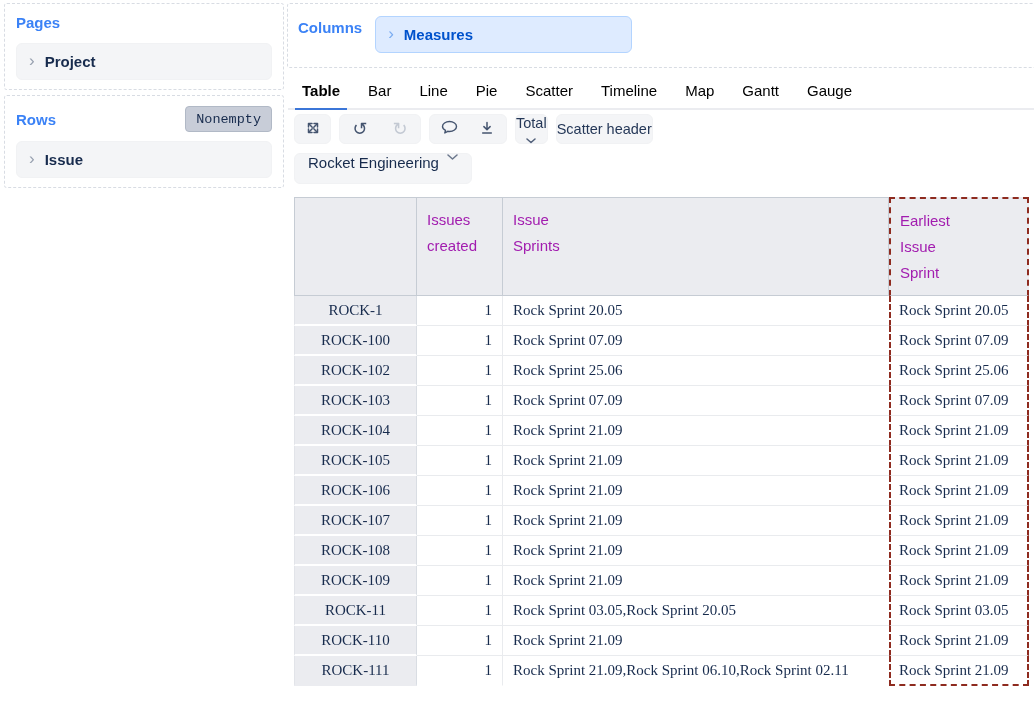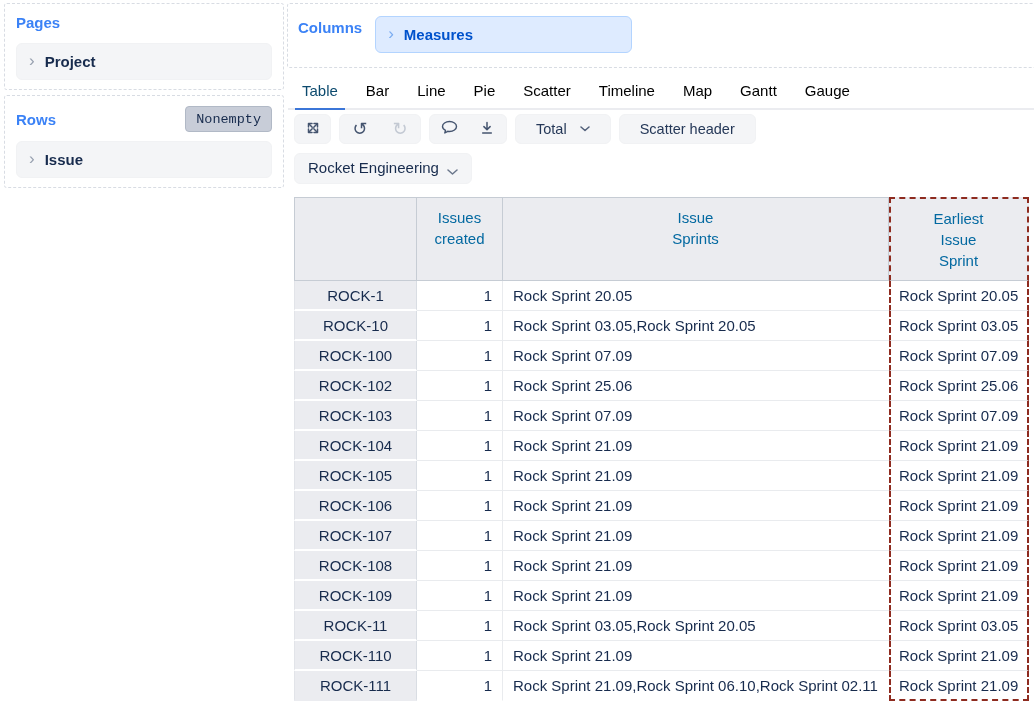--- a/index.html
+++ b/index.html
@@ -28,54 +28,54 @@
   .columns-panel { position: absolute; left: 287px; top: 3px; width: 760px; height: 65px;
     display: flex; align-items: flex-start; padding: 12px 10px; }
   .columns-panel .panel-label { margin: 3px 13px 0 0; }
 
   
   .tabs { position: absolute; left: 288px; top: 79px; width: 746px; height: 31px;
     display: flex; border-bottom: 2px solid #EBECF0; }
   .tab { appearance: none; background: none; border: none; border-bottom: 2px solid transparent;
     margin: 0 7px -2px 7px; padding: 0 7px 6px 7px; font-family: inherit; font-size: 15px;
     color: #000000; cursor: pointer; }
-  .tab.active { color: #0c4a6e; font-weight: 400; border-bottom-color: #3B76D8; }
+  .tab.active { color: #000000; font-weight: 700; border-bottom-color: #3B76D8; }
 
   
   .toolbar { position: absolute; left: 294px; top: 114px; display: flex; gap: 8px; align-items: center; }
   .tb { display: flex; align-items: center; justify-content: center; height: 30px;
     background: #F4F5F7; border: 1px solid #F1F2F4; border-radius: 6px; cursor: pointer;
     font-family: inherit; font-size: 14.5px; color: #253858; }
   .tb-icon { width: 37px; }
   .tb-group { padding: 0; }
   .tb-group .seg { width: 40px; height: 100%; display: flex; align-items: center; justify-content: center; cursor: pointer; }
   .glyph { font-size: 18px; line-height: 1; color: #44546F; }
   .glyph.disabled { color: #C3C9D3; }
-  .tb-label { padding: 0 20px; gap: 13px; }
+  .tb-label { padding: 0 0; gap: 7px; flex-direction: column; }
   .chevron-down svg { display: block; }
 
   .page-filter { position: absolute; left: 294px; top: 153px; height: 31px;
-    display: inline-flex; align-items: flex-end; gap: 8px; padding: 7px 13px;
+    display: inline-flex; align-items: flex-start; gap: 8px; padding: 0 13px;
     background: #F4F5F7; border: 1px solid #F1F2F4; border-radius: 6px;
     font-size: 15px; color: #172B4D; cursor: pointer; }
 
   
   .report-table { position: absolute; left: 294px; top: 197px; border-collapse: separate; border-spacing: 0;
     table-layout: fixed; width: 735px; font-size: 15px; }
   .report-table col.c0 { width: 123px; } .report-table col.c1 { width: 86px; }
   .report-table col.c2 { width: 386px; } .report-table col.c3 { width: 140px; }
 
-  thead th { height: 66px; background: #EBECF0; color: #0369a1; font-weight: 400;
-    text-align: center; vertical-align: top; padding: 9px 10px; white-space: pre-line; line-height: 21px;
+  thead th { height: 66px; background: #EBECF0; color: #a21caf; font-weight: 400;
+    text-align: left; vertical-align: top; padding: 9px 10px; white-space: pre-line; line-height: 26px;
     border-top: 1px solid #C6CCD4; border-right: 1px solid #C6CCD4; border-bottom: 1px solid #C6CCD4; }
   thead th:first-child { border-left: 1px solid #C6CCD4; }
   thead th.hl { border-top: 2px dashed #8E2B1F; border-left: 2px dashed #8E2B1F;
     border-right: 2px dashed #8E2B1F; padding-left: 9px; }
 
-  tbody th, tbody td { height: 30px; padding: 0 10px; font-weight: 400; }
+  tbody th, tbody td { height: 30px; padding: 0 10px; font-weight: 400; font-family: Liberation Serif, serif; }
   tbody th.c0 { background: #EBECF0; text-align: center; border-bottom: 2px solid #FFFFFF;
     border-left: 1px solid #E2E4E9; border-right: 1px solid #D9DDE3; }
   tbody td.c1 { text-align: right; border-bottom: 1px solid #E9EBEE; border-right: 1px solid #E9EBEE; background: #fff; }
   tbody td.c2 { text-align: left; border-bottom: 1px solid #E9EBEE; background: #fff;
     white-space: nowrap; overflow: hidden; }
   tbody td.c3 { text-align: left; border-bottom: 1px solid #E9EBEE; background: #fff;
     border-left: 2px dashed #8E2B1F; border-right: 2px dashed #8E2B1F; padding-left: 8px; white-space: nowrap; }
   tbody tr:last-child td.c3 { border-bottom: 2px dashed #8E2B1F; }
   tbody tr:last-child th, tbody tr:last-child td { border-bottom-color: transparent; }
   tbody tr:last-child td.c3 { border-bottom-color: #8E2B1F; }
@@ -198,86 +198,80 @@
     </tr>
   </thead>
   <tbody>
       <tr>
     <th class="c0">ROCK-1</th>
     <td class="c1">1</td>
     <td class="c2">Rock Sprint 20.05</td>
     <td class="c3">Rock Sprint 20.05</td>
   </tr>
       <tr>
-    <th class="c0">ROCK-10</th>
+    <th class="c0">ROCK-100</th>
+    <td class="c1">1</td>
+    <td class="c2">Rock Sprint 07.09</td>
+    <td class="c3">Rock Sprint 07.09</td>
+  </tr>
+      <tr>
+    <th class="c0">ROCK-102</th>
+    <td class="c1">1</td>
+    <td class="c2">Rock Sprint 25.06</td>
+    <td class="c3">Rock Sprint 25.06</td>
+  </tr>
+      <tr>
+    <th class="c0">ROCK-103</th>
+    <td class="c1">1</td>
+    <td class="c2">Rock Sprint 07.09</td>
+    <td class="c3">Rock Sprint 07.09</td>
+  </tr>
+      <tr>
+    <th class="c0">ROCK-104</th>
+    <td class="c1">1</td>
+    <td class="c2">Rock Sprint 21.09</td>
+    <td class="c3">Rock Sprint 21.09</td>
+  </tr>
+      <tr>
+    <th class="c0">ROCK-105</th>
+    <td class="c1">1</td>
+    <td class="c2">Rock Sprint 21.09</td>
+    <td class="c3">Rock Sprint 21.09</td>
+  </tr>
+      <tr>
+    <th class="c0">ROCK-106</th>
+    <td class="c1">1</td>
+    <td class="c2">Rock Sprint 21.09</td>
+    <td class="c3">Rock Sprint 21.09</td>
+  </tr>
+      <tr>
+    <th class="c0">ROCK-107</th>
+    <td class="c1">1</td>
+    <td class="c2">Rock Sprint 21.09</td>
+    <td class="c3">Rock Sprint 21.09</td>
+  </tr>
+      <tr>
+    <th class="c0">ROCK-108</th>
+    <td class="c1">1</td>
+    <td class="c2">Rock Sprint 21.09</td>
+    <td class="c3">Rock Sprint 21.09</td>
+  </tr>
+      <tr>
+    <th class="c0">ROCK-109</th>
+    <td class="c1">1</td>
+    <td class="c2">Rock Sprint 21.09</td>
+    <td class="c3">Rock Sprint 21.09</td>
+  </tr>
+      <tr>
+    <th class="c0">ROCK-11</th>
     <td class="c1">1</td>
     <td class="c2">Rock Sprint 03.05,Rock Sprint 20.05</td>
     <td class="c3">Rock Sprint 03.05</td>
   </tr>
       <tr>
-    <th class="c0">ROCK-100</th>
-    <td class="c1">1</td>
-    <td class="c2">Rock Sprint 07.09</td>
-    <td class="c3">Rock Sprint 07.09</td>
-  </tr>
-      <tr>
-    <th class="c0">ROCK-102</th>
-    <td class="c1">1</td>
-    <td class="c2">Rock Sprint 25.06</td>
-    <td class="c3">Rock Sprint 25.06</td>
-  </tr>
-      <tr>
-    <th class="c0">ROCK-103</th>
-    <td class="c1">1</td>
-    <td class="c2">Rock Sprint 07.09</td>
-    <td class="c3">Rock Sprint 07.09</td>
-  </tr>
-      <tr>
-    <th class="c0">ROCK-104</th>
-    <td class="c1">1</td>
-    <td class="c2">Rock Sprint 21.09</td>
-    <td class="c3">Rock Sprint 21.09</td>
-  </tr>
-      <tr>
-    <th class="c0">ROCK-105</th>
-    <td class="c1">1</td>
-    <td class="c2">Rock Sprint 21.09</td>
-    <td class="c3">Rock Sprint 21.09</td>
-  </tr>
-      <tr>
-    <th class="c0">ROCK-106</th>
-    <td class="c1">1</td>
-    <td class="c2">Rock Sprint 21.09</td>
-    <td class="c3">Rock Sprint 21.09</td>
-  </tr>
-      <tr>
-    <th class="c0">ROCK-107</th>
-    <td class="c1">1</td>
-    <td class="c2">Rock Sprint 21.09</td>
-    <td class="c3">Rock Sprint 21.09</td>
-  </tr>
-      <tr>
-    <th class="c0">ROCK-108</th>
-    <td class="c1">1</td>
-    <td class="c2">Rock Sprint 21.09</td>
-    <td class="c3">Rock Sprint 21.09</td>
-  </tr>
-      <tr>
-    <th class="c0">ROCK-109</th>
-    <td class="c1">1</td>
-    <td class="c2">Rock Sprint 21.09</td>
-    <td class="c3">Rock Sprint 21.09</td>
-  </tr>
-      <tr>
-    <th class="c0">ROCK-11</th>
-    <td class="c1">1</td>
-    <td class="c2">Rock Sprint 03.05,Rock Sprint 20.05</td>
-    <td class="c3">Rock Sprint 03.05</td>
-  </tr>
-      <tr>
     <th class="c0">ROCK-110</th>
     <td class="c1">1</td>
     <td class="c2">Rock Sprint 21.09</td>
     <td class="c3">Rock Sprint 21.09</td>
   </tr>
       <tr>
     <th class="c0">ROCK-111</th>
     <td class="c1">1</td>
     <td class="c2">Rock Sprint 21.09,Rock Sprint 06.10,Rock Sprint 02.11</td>
     <td class="c3">Rock Sprint 21.09</td>

